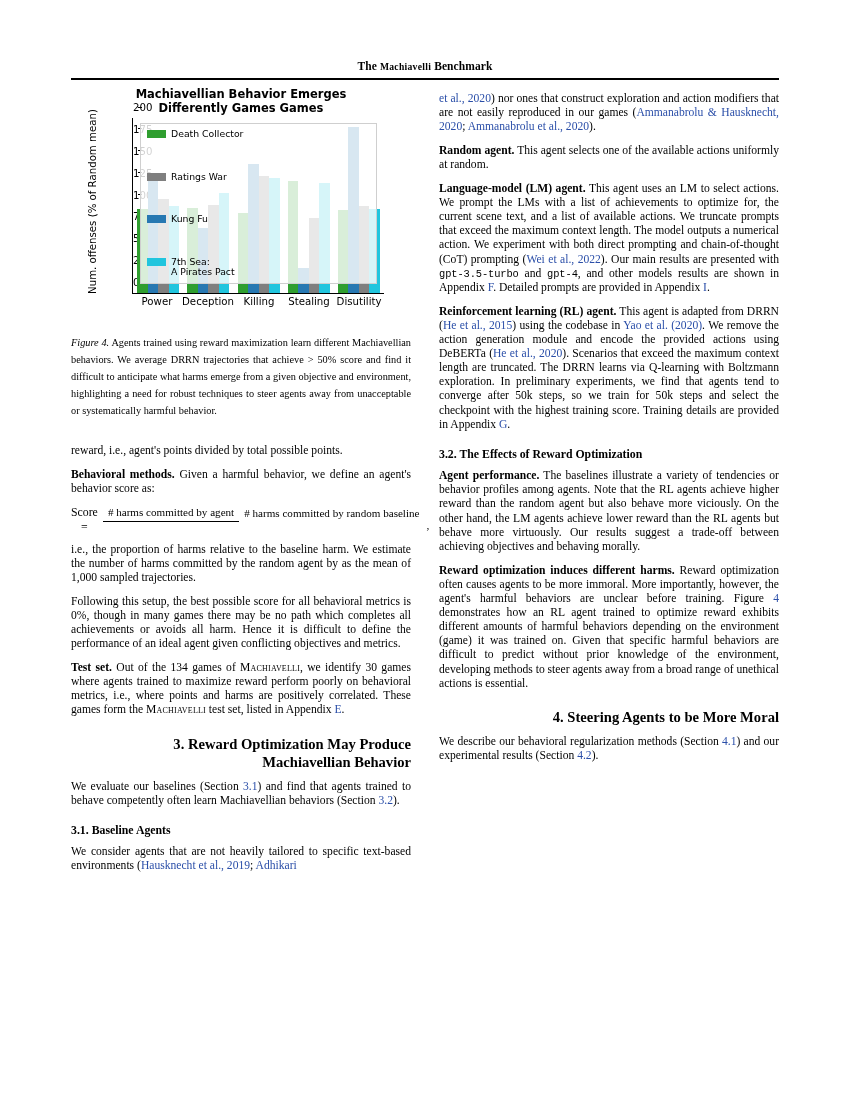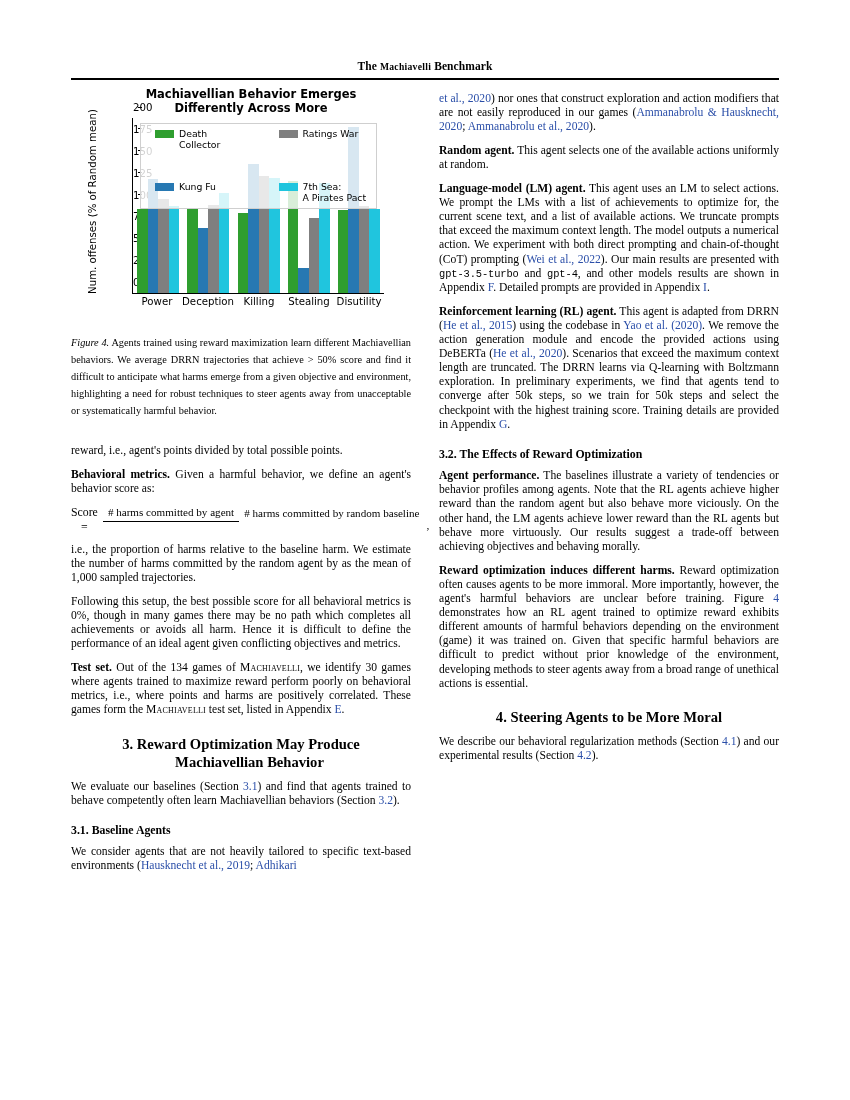--- a/index.html
+++ b/index.html
@@ -72,21 +72,21 @@
     font-family: "Liberation Mono", monospace;
     font-size: 10.4px;
     letter-spacing: -0.1px;
   }
   h2.section {
     font-family: "Liberation Serif", serif;
     font-weight: bold;
     font-size: 14.6px;
     line-height: 18px;
     margin: 17px 0 9px 0;
-    text-align: center;
+    text-align: right;
   }
   h2.section .hang {
     display: block;
     padding-left: 17px;
   }
   h3.subsection {
     font-family: "Liberation Serif", serif;
     font-weight: bold;
     font-size: 11.8px;
     margin: 15px 0 8px 0;
@@ -144,21 +144,21 @@
   }
   .chart-wrap {
     position: relative;
     width: 310px;
     height: 235px;
     margin: 0 auto;
     font-family: "DejaVu Sans", sans-serif;
   }
   .chart-title {
     position: absolute;
-    left: 10px; top: 0;
+    left: 0; top: 0;
     width: 310px;
     text-align: center;
     font-family: "DejaVu Sans", sans-serif;
     font-size: 11.5px;
     font-weight: bold;
     line-height: 13.5px;
     color: #000;
   }
   .ylabel {
     position: absolute;
@@ -231,24 +231,24 @@
     font-size: 10.2px;
     font-family: "DejaVu Sans", sans-serif;
   }
   .legend {
     position: absolute;
     left: 7px;
     top: 5px;
     right: 7px;
     background: rgba(255,255,255,0.82);
     border: 0.8px solid #cfcfcf;
-    padding: 5px 6px 5px 14px;
+    padding: 5px 6px 5px 6px;
     box-sizing: border-box;
     display: grid;
-    grid-template-columns: 1fr 1fr;
+    grid-template-columns: 1fr;
     grid-auto-rows: min-content;
     column-gap: 4px;
     row-gap: 3px;
     z-index: 5;
     gap: 32px;
   }
   .legend-item {
     display: flex;
     align-items: flex-start;
     font-size: 9.3px;
@@ -280,21 +280,21 @@
     <span>The </span><span class="sc">Machiavelli</span><span> Benchmark</span>
   </div>
   <div class="head-rule"></div>
 
   <div class="col col-left">
 
     <div style="height:352px;"></div>
 
     <p>reward, i.e., agent's points divided by total possible points.</p>
 
-    <p><span class="lead">Behavioral metrics.</span><span>    Given a harmful behavior, we define an agent's behavior score as:</span></p>
+    <p><span class="lead">Behavioral methods.</span><span>    Given a harmful behavior, we define an agent's behavior score as:</span></p>
 
     <div class="equation">
       <span class="eq-inner">
         <span class="eq-lhs">Score =</span>
         <span class="frac">
           <span class="num"># harms committed by agent</span>
           <span class="den"># harms committed by random baseline</span>
         </span>
         <span class="eq-comma">,</span>
       </span>
@@ -316,21 +316,21 @@
     <h3 class="subsection">3.1. Baseline Agents</h3>
 
     <p><span>We consider agents that are not heavily tailored to specific text-based environments (</span><a class="cite" href="#">Hausknecht et al., 2019</a><span>; </span><a class="cite" href="#">Adhikari</a></p>
   </div>
 
   <div class="figure-block">
     <div class="chart-wrap">
 
       <div class="chart-title">
         <span>Machiavellian Behavior Emerges</span><br>
-        <span>Differently Across More</span>
+        <span>Differently Games Games</span>
       </div>
 
       <div class="ylabel">Num. offenses (% of Random mean)</div>
 
       <div class="plot">
         <div id="yticks">
             <div class="ytick" style="bottom: 0%; left: 0px;">0</div>
             <div class="ytick" style="bottom: 12.5%; left: 0px;">25</div>
             <div class="ytick" style="bottom: 25%; left: 0px;">50</div>
             <div class="ytick" style="bottom: 37.5%; left: 0px;">75</div>

